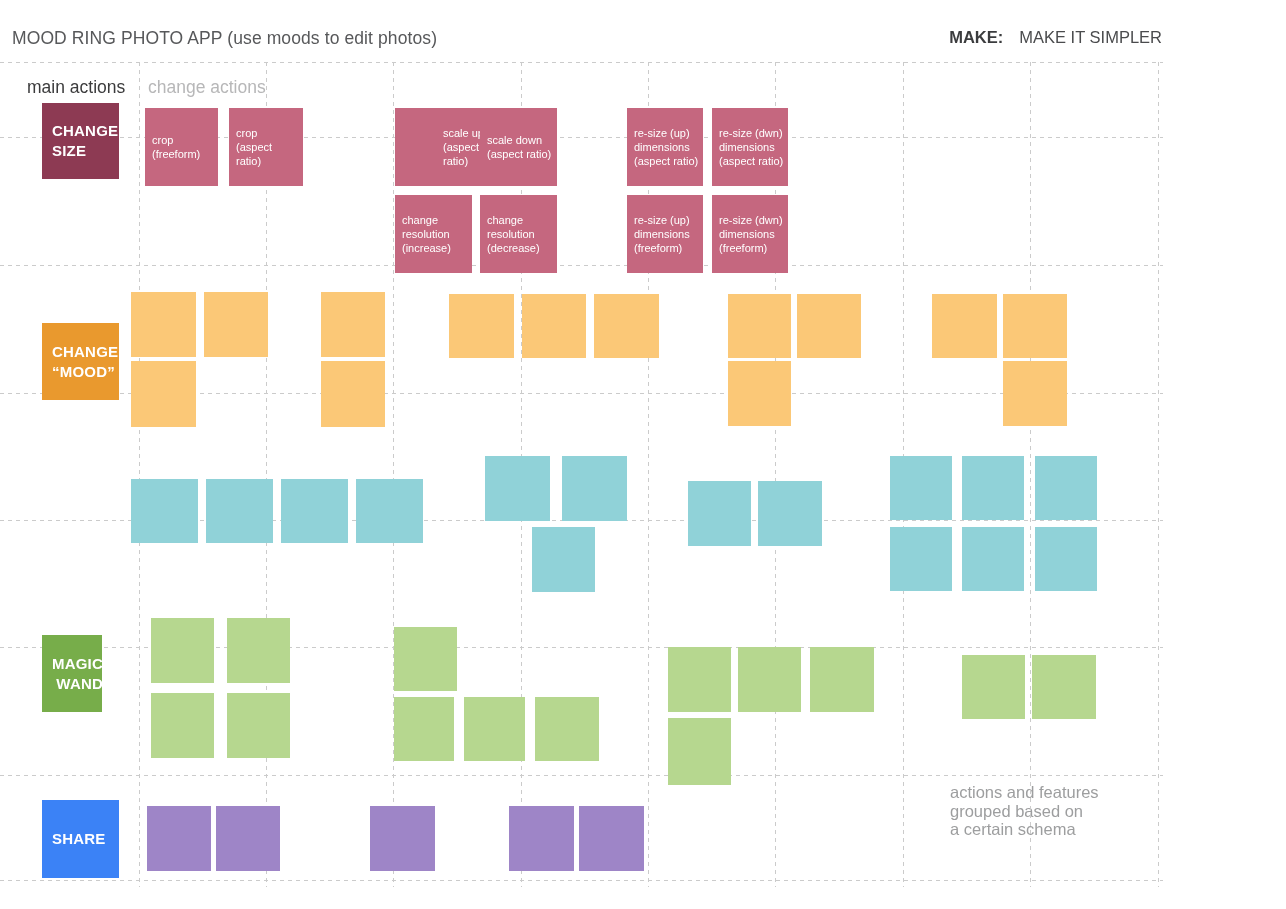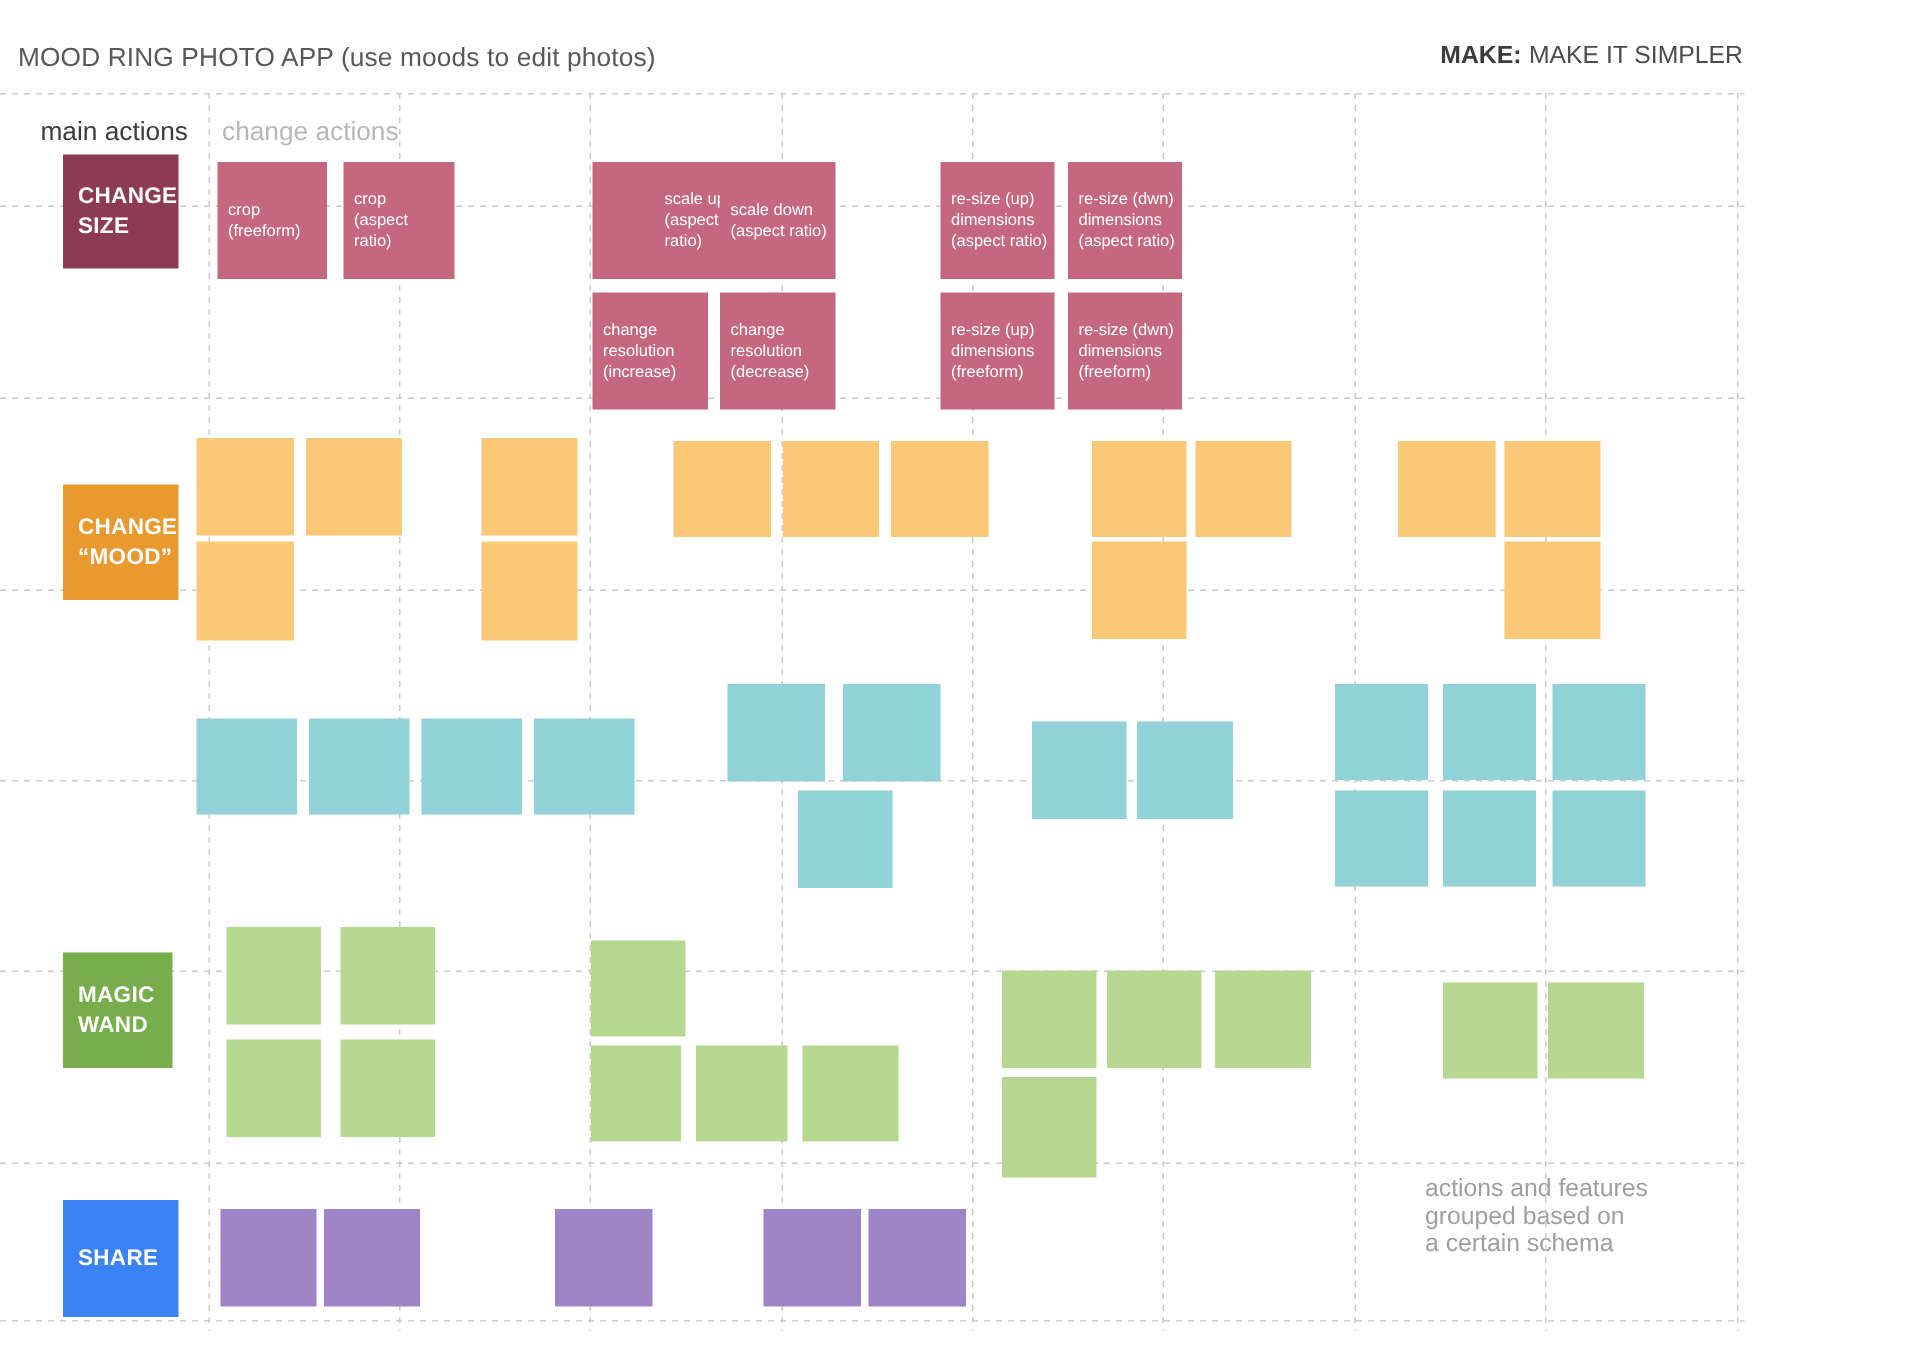--- a/index.html
+++ b/index.html
@@ -5,21 +5,21 @@
   html,body{margin:0;padding:0;}
   body{
     width:1286px;height:909px;position:relative;overflow:hidden;
     background:#ffffff;
     font-family:"Liberation Sans","DejaVu Sans",sans-serif;
   }
   .abs{position:absolute;}
   #title{left:12px;top:28px;font-size:17.5px;color:#57585a;letter-spacing:.1px;}
   #goal{right:124px;top:28px;font-size:16.5px;color:#4a4b4d;}
   #goal b{color:#3b3c3e;font-weight:700;}
-  #goal span{margin-left:5px;}
+  #goal span{margin-left:16px;}
   .legend-main{left:27px;top:77px;font-size:17.5px;color:#3b3b3c;}
   .legend-related{left:148px;top:77px;font-size:17.5px;color:#b7b7b8;}
   .vline{
     width:1px;top:62px;height:825px;z-index:0;
     background:repeating-linear-gradient(to bottom,#cbcbcb 0 4px,transparent 4px 8px);
   }
   .hline{
     height:1px;left:0;width:1163px;z-index:0;
     background:repeating-linear-gradient(to right,#cbcbcb 0 4px,transparent 4px 8px);
   }
@@ -119,21 +119,21 @@
     <div class="abs action-box" style="left: 562px; top: 456px; width: 65px; height: 65px; background: rgb(144, 210, 216);"></div>
     <div class="abs action-box" style="left: 532px; top: 527px; width: 63px; height: 65px; background: rgb(144, 210, 216);"></div>
     <div class="abs action-box" style="left: 688px; top: 481px; width: 63px; height: 65px; background: rgb(144, 210, 216);"></div>
     <div class="abs action-box" style="left: 758px; top: 481px; width: 64px; height: 65px; background: rgb(144, 210, 216);"></div>
     <div class="abs action-box" style="left: 890px; top: 456px; width: 62px; height: 64px; background: rgb(144, 210, 216);"></div>
     <div class="abs action-box" style="left: 962px; top: 456px; width: 62px; height: 64px; background: rgb(144, 210, 216);"></div>
     <div class="abs action-box" style="left: 1035px; top: 456px; width: 62px; height: 64px; background: rgb(144, 210, 216);"></div>
     <div class="abs action-box" style="left: 890px; top: 527px; width: 62px; height: 64px; background: rgb(144, 210, 216);"></div>
     <div class="abs action-box" style="left: 962px; top: 527px; width: 62px; height: 64px; background: rgb(144, 210, 216);"></div>
     <div class="abs action-box" style="left: 1035px; top: 527px; width: 62px; height: 64px; background: rgb(144, 210, 216);"></div>
-    <div class="abs feature-header" style="left: 42px; top: 635px; width: 73px; height: 77px; background: rgb(119, 173, 74);">MAGIC
+    <div class="abs feature-header" style="left: 42px; top: 635px; width: 60px; height: 77px; background: rgb(119, 173, 74); text-align: right;">MAGIC
 WAND</div>
     <div class="abs action-box" style="left: 151px; top: 618px; width: 63px; height: 65px; background: rgb(182, 215, 143);"></div>
     <div class="abs action-box" style="left: 227px; top: 618px; width: 63px; height: 65px; background: rgb(182, 215, 143);"></div>
     <div class="abs action-box" style="left: 151px; top: 693px; width: 63px; height: 65px; background: rgb(182, 215, 143);"></div>
     <div class="abs action-box" style="left: 227px; top: 693px; width: 63px; height: 65px; background: rgb(182, 215, 143);"></div>
     <div class="abs action-box" style="left: 394px; top: 627px; width: 63px; height: 64px; background: rgb(182, 215, 143);"></div>
     <div class="abs action-box" style="left: 394px; top: 697px; width: 60px; height: 64px; background: rgb(182, 215, 143);"></div>
     <div class="abs action-box" style="left: 464px; top: 697px; width: 61px; height: 64px; background: rgb(182, 215, 143);"></div>
     <div class="abs action-box" style="left: 535px; top: 697px; width: 64px; height: 64px; background: rgb(182, 215, 143);"></div>
     <div class="abs action-box" style="left: 668px; top: 647px; width: 63px; height: 65px; background: rgb(182, 215, 143);"></div>

